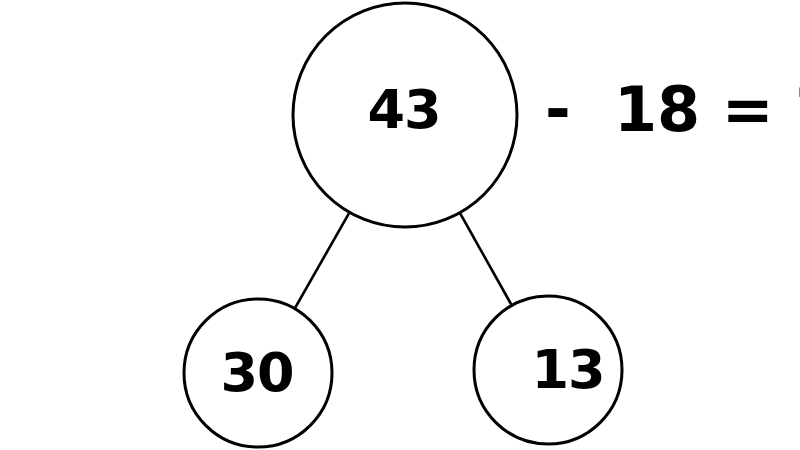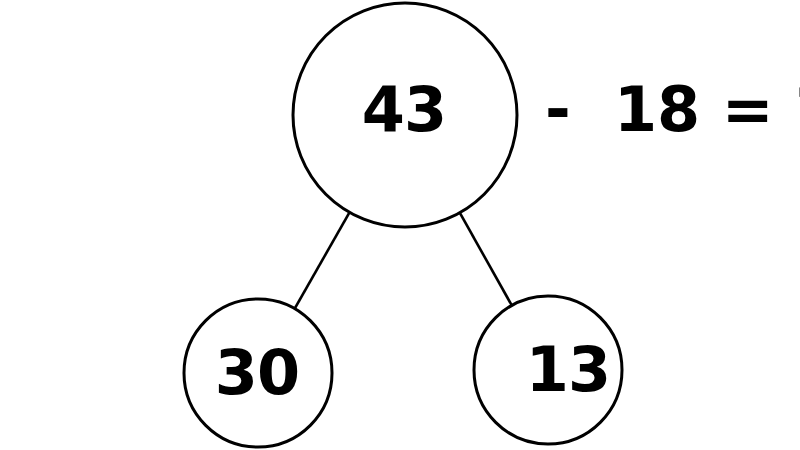--- a/index.html
+++ b/index.html
@@ -19,21 +19,21 @@
     position: absolute;
     left: 0;
     top: 0;
     width: 800px;
     height: 450px;
   }
   .node-label {
     position: absolute;
     transform: translate(-50%, -50%);
     font-weight: bold;
-    font-size: 62px;
+    font-size: 54px;
     line-height: 1;
     color: #000000;
     letter-spacing: -1px;
     white-space: pre;
   }
   .equation-label {
     position: absolute;
     transform: translate(0, -50%);
     font-weight: bold;
     font-size: 62px;

